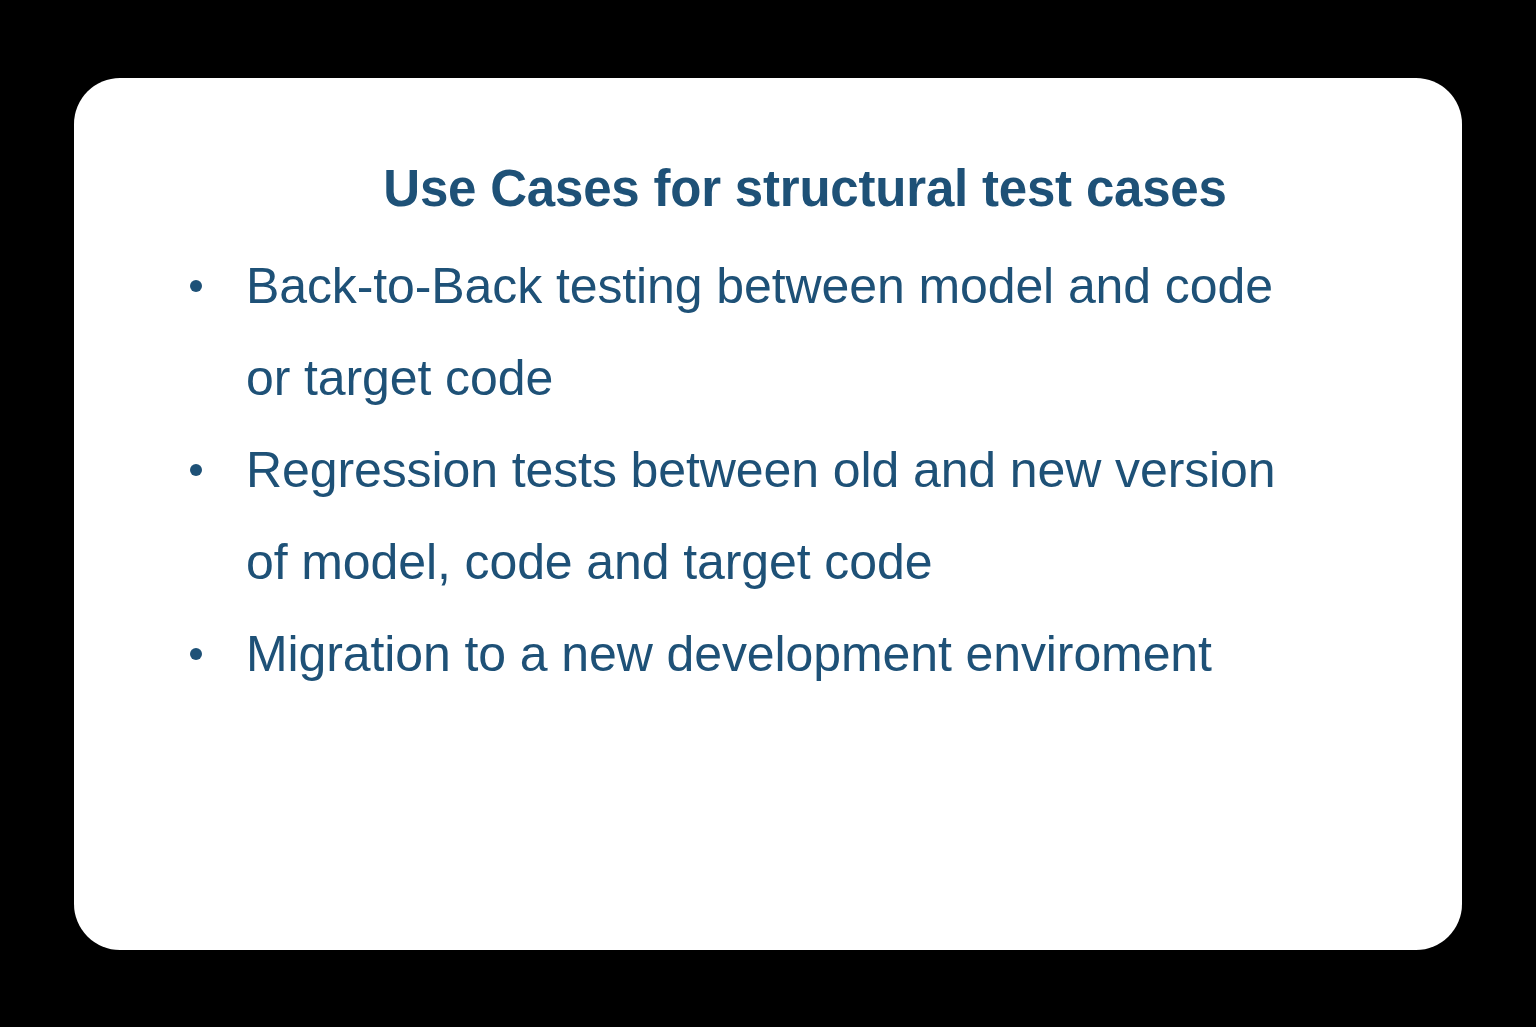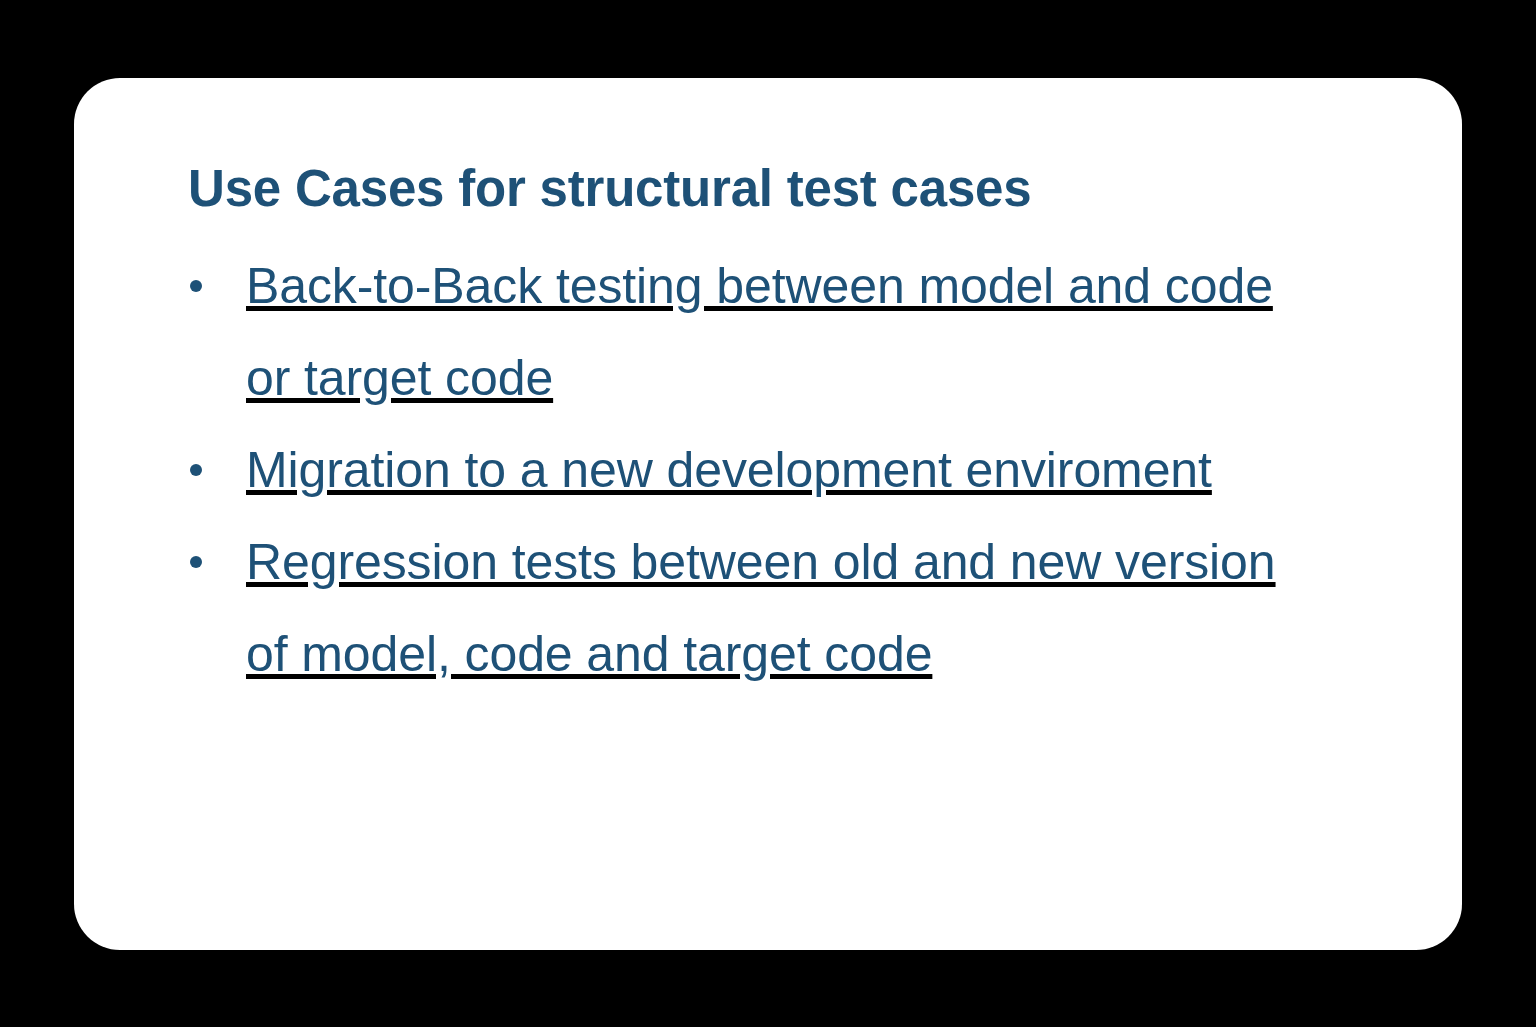--- a/index.html
+++ b/index.html
@@ -37,26 +37,26 @@
     right: 40px;
   }
   .slide-title {
     color: #1e5177;
     font-size: 51px;
     font-weight: bold;
     line-height: 62px;
     letter-spacing: -0.2px;
     white-space: nowrap;
     margin: 0 0 20px 0;
+    text-align: center;
   }
   .bullet-list {
     list-style: none;
     margin: 0;
     padding: 0;
-    text-decoration: underline;
   }
   .bullet-item {
     position: relative;
     padding-left: 58px;
     color: #1e5177;
     font-size: 50px;
     font-weight: normal;
     line-height: 92px;
     letter-spacing: -0.1px;
     max-width: 1075px;
@@ -85,25 +85,25 @@
 
       <ul class="bullet-list">
 
         <li class="bullet-item">
           <span class="bullet-dot"></span>
           <span class="bullet-text">Back-to-Back testing between model and code or target code</span>
         </li>
 
         <li class="bullet-item">
           <span class="bullet-dot"></span>
-          <span class="bullet-text">Migration to a new development enviroment</span>
+          <span class="bullet-text">Regression tests between old and new version of model, code and target code</span>
         </li>
 
         <li class="bullet-item">
           <span class="bullet-dot"></span>
-          <span class="bullet-text">Regression tests between old and new version of model, code and target code</span>
+          <span class="bullet-text">Migration to a new development enviroment</span>
         </li>
 
 
       </ul>
     </div>
   </div>
 </div>
 
 </body></html>

